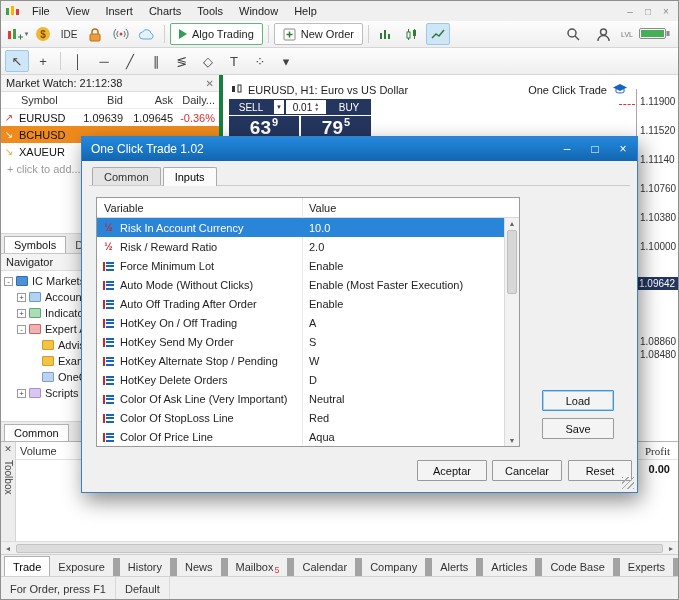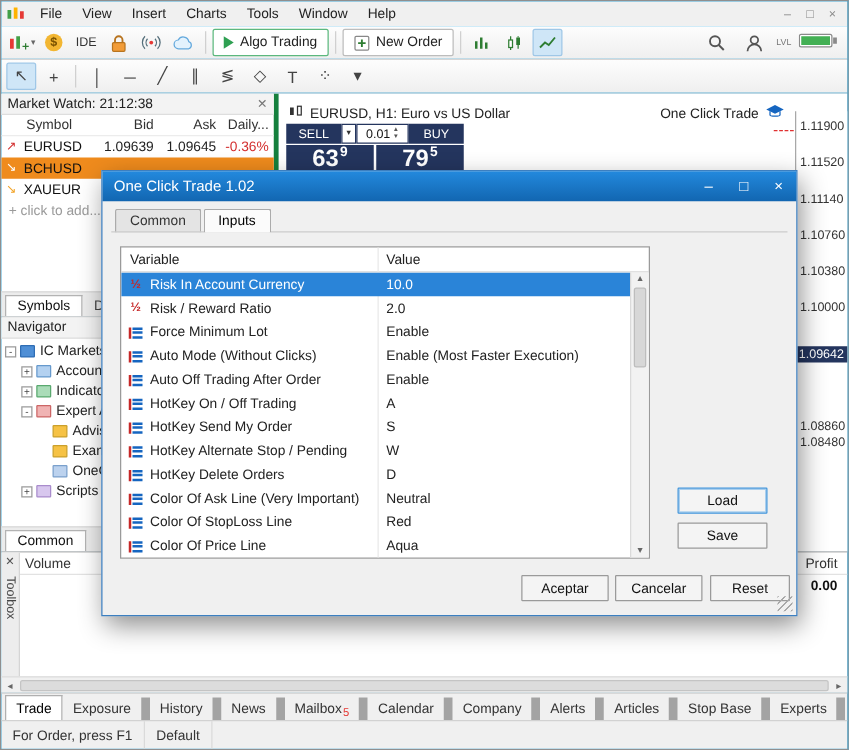--- a/index.html
+++ b/index.html
@@ -1,17 +1,17 @@
 <!DOCTYPE html>
 <html><head>
 <meta charset="utf-8">
 <style>
 *{box-sizing:border-box;margin:0;padding:0;}
 html,body{background:#c9c9c9;}
-.app{position:relative;width:679px;height:600px;background:#0ea5e9;border:1px solid #8f8f8f;
+.app{position:relative;width:679px;height:600px;background:#f9a8d4;border:1px solid #8f8f8f;
      font-family:"Liberation Sans","DejaVu Sans",sans-serif;font-size:11px;color:#222;overflow:hidden;}
 
 
 .menubar{position:absolute;left:0;top:0;right:0;height:20px;background:#f0f0f0;display:flex;align-items:center;padding-left:4px;}
 .logo{margin-right:3px;display:flex;align-items:center;}
 .menu-item{padding:3px 8px;cursor:default;}
 .win-controls{margin-left:auto;display:flex;margin-right:3px;color:#8a8a8a;}
 .win-btn{width:18px;height:16px;display:flex;align-items:center;justify-content:center;font-size:10px;}
 
 
@@ -81,21 +81,21 @@
 .tw-price+.tw-price{margin-left:2px;}
 .tw-sup{font-size:11px;line-height:13px;margin-left:1px;}
 
 
 #toolbox{position:absolute;left:0;top:440px;right:0;height:113px;border-top:1px solid #b5b5b5;background:#fff;}
 .tbx-strip{position:absolute;left:0;top:0;width:15px;height:100px;background:#ededed;border-right:1px solid #d5d5d5;display:flex;flex-direction:column;align-items:center;}
 .tbx-close{font-size:9px;color:#555;margin:2px 0 6px;}
 .tbx-vert{writing-mode:vertical-rl;font-size:10px;color:#444;}
 .tbx-header{position:absolute;left:15px;right:0;top:0;height:18px;border-bottom:1px solid #e2e2e2;display:flex;align-items:center;color:#333;}
 .tbx-vol{padding-left:4px;}
-.tbx-profit{margin-left:auto;border-left:1px solid #b91c1c;height:100%;display:flex;align-items:center;padding:0 8px 0 14px;}
+.tbx-profit{margin-left:auto;border-left:1px solid #b91c1c;height:100%;display:flex;align-items:center;padding:0 8px 0 14px;font-family:Liberation Serif, serif;}
 .tbx-profit-val{position:absolute;right:8px;top:21px;font-weight:bold;color:#111;}
 .hscroll{position:absolute;left:0;right:0;bottom:0;height:13px;background:#f0f0f0;border-top:1px solid #dcdcdc;display:flex;align-items:center;}
 .hs-btn{width:14px;text-align:center;font-size:8px;color:#666;}
 .hs-thumb{flex:1;height:9px;background:#dcdcdc;border:1px solid #c4c4c4;border-radius:2px;margin:0 1px;}
 
 
 #bottom-tabs{position:absolute;left:0;top:553px;right:0;height:22px;background:#f0f0f0;border-top:1px solid #cfcfcf;display:flex;align-items:flex-end;padding:0 3px;}
 .btab{height:18px;display:flex;align-items:center;padding:0 8px;border-right:7px solid #a3a3a3;color:#333;white-space:nowrap;}
 .btab.active{background:#fff;border:1px solid #b0b0b0;border-bottom:none;height:20px;color:#000;}
 .badge{color:#e53935;font-size:9px;margin-left:1px;position:relative;top:3px;}
@@ -472,21 +472,21 @@
         <div class="btab">
           <span>Company</span>
         </div>
         <div class="btab">
           <span>Alerts</span>
         </div>
         <div class="btab">
           <span>Articles</span>
         </div>
         <div class="btab">
-          <span>Stop Base</span>
+          <span>Code Base</span>
         </div>
         <div class="btab">
           <span>Experts</span>
         </div>
         <div class="btab">
           <span>Account</span>
         </div>
       </div>
   </div>
 

